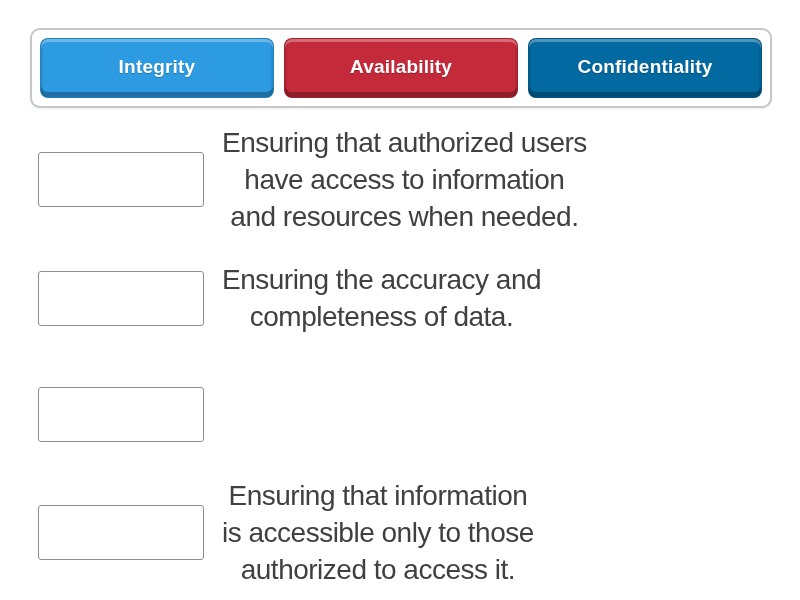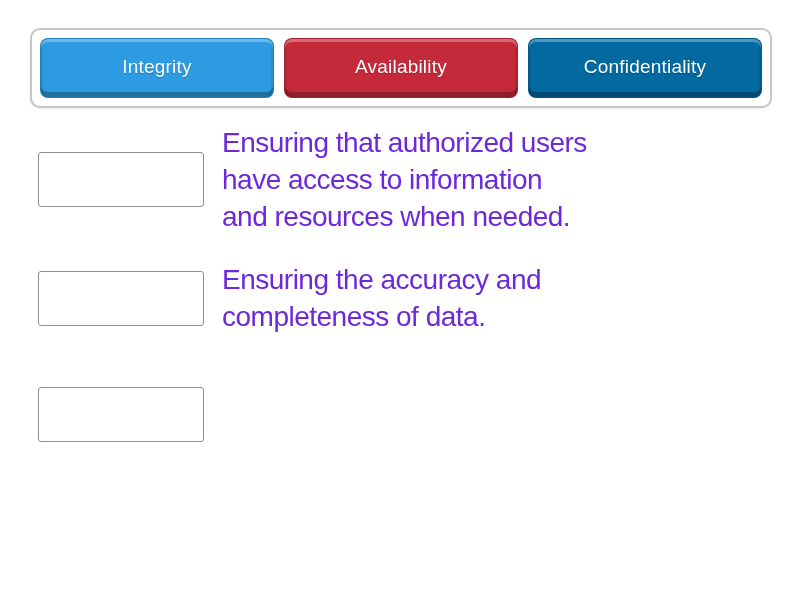--- a/index.html
+++ b/index.html
@@ -38,21 +38,21 @@
     justify-content: center;
     cursor: pointer;
     box-shadow:
       inset 0 3px 0 rgba(255,255,255,0.30),
       inset 0 -5px 0 rgba(0,0,0,0.28),
       inset 2px 0 0 rgba(0,0,0,0.08),
       inset -2px 0 0 rgba(0,0,0,0.08);
   }
   .chip-label {
     color: #ffffff;
-    font-weight: normal;
+    font-weight: bold;
     font-size: 19px;
     letter-spacing: 0.2px;
     text-shadow: 0 1px 1px rgba(0,0,0,0.25);
     white-space: nowrap;
     padding-bottom: 3px;
   }
 
   
   .rows {
     position: absolute;
@@ -75,22 +75,23 @@
     box-sizing: border-box;
     background: #ffffff;
     border: 1px solid #8e8e8e;
     border-radius: 3px;
     flex: 0 0 auto;
   }
   .definition {
     white-space: pre-line;
     font-size: 28px;
     line-height: 37px;
-    color: #6d28d9;
+    color: #404040;
     letter-spacing: -0.5px;
+    text-align: center;
   }
 </style>
 </head>
 <body>
 
 <div class="word-bank">
   <div class="chip" style="background-color: rgb(45, 155, 226);">
     <span class="chip-label">Integrity</span>
   </div>
   <div class="chip" style="background-color: rgb(197, 42, 58);">
@@ -109,13 +110,19 @@
 and resources when needed.</div>
   </div>
   <div class="match-row">
     <div class="drop-box"></div>
     <div class="definition">Ensuring the accuracy and
 completeness of data.</div>
   </div>
   <div class="match-row">
     <div class="drop-box"></div>
   </div>
+  <div class="match-row">
+    <div class="drop-box"></div>
+    <div class="definition">Ensuring that information
+is accessible only to those
+authorized to access it.</div>
+  </div>
 </div>
 
 </body></html>

